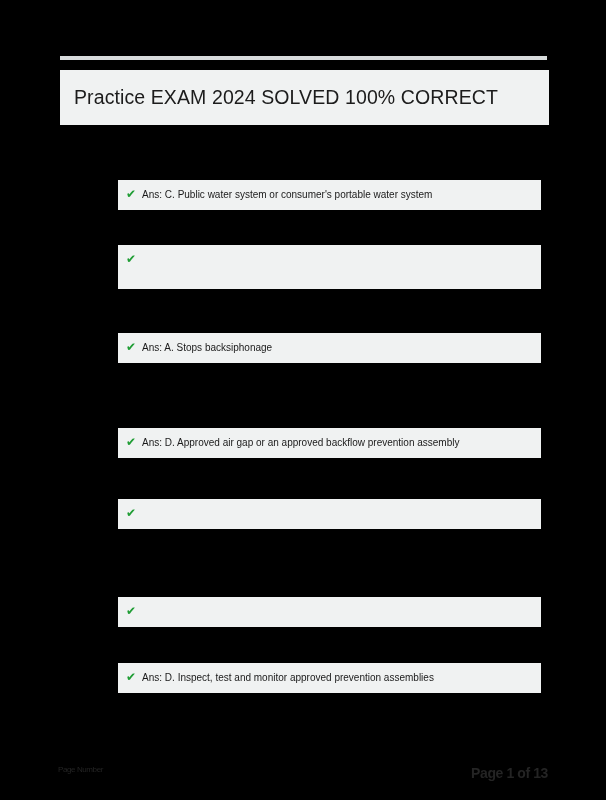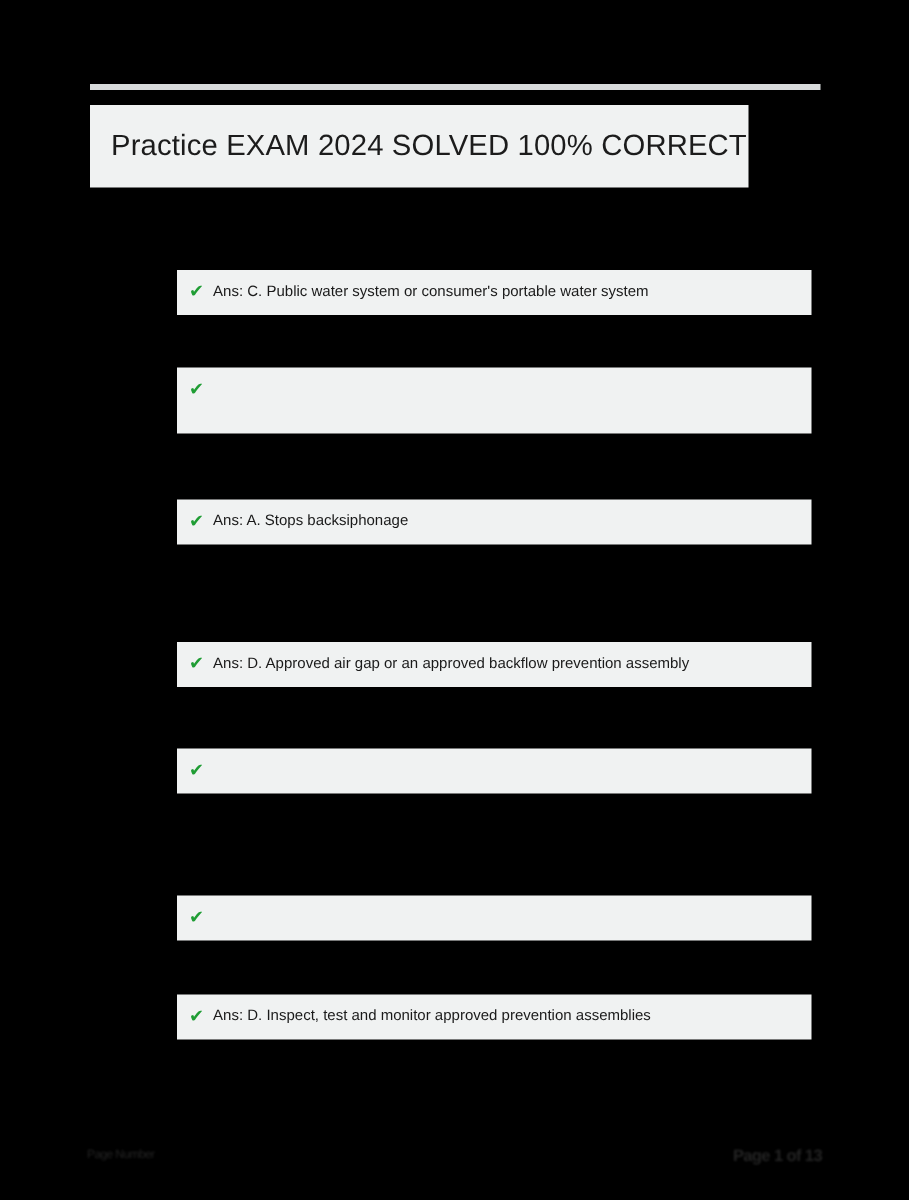--- a/index.html
+++ b/index.html
@@ -24,21 +24,21 @@
     left: 60px;
     top: 56px;
     width: 487px;
     height: 4px;
     background: #d8dbdc;
   }
   .title-bar {
     position: absolute;
     left: 60px;
     top: 70px;
-    width: 439px;
+    width: 489px;
     height: 55px;
     background: #f0f2f2;
     display: flex;
     align-items: center;
   }
   .title-text {
     padding-left: 14px;
     font-size: 19.5px;
     color: #1c1c1c;
     letter-spacing: 0.1px;
@@ -81,21 +81,21 @@
     color: #2b2b2b;
     letter-spacing: -0.4px;
     font-weight: normal;
     opacity: 0.85;
     filter: blur(0.7px);
   }
   .footer-right {
     position: absolute;
     right: 58px;
     top: 765px;
-    font-size: 11px;
+    font-size: 14px;
     color: #2b2b2b;
     letter-spacing: -0.4px;
     font-weight: bold;
     opacity: 0.85;
     filter: blur(0.7px);
     text-align: right;
   }
 </style>
 </head>
 <body>

